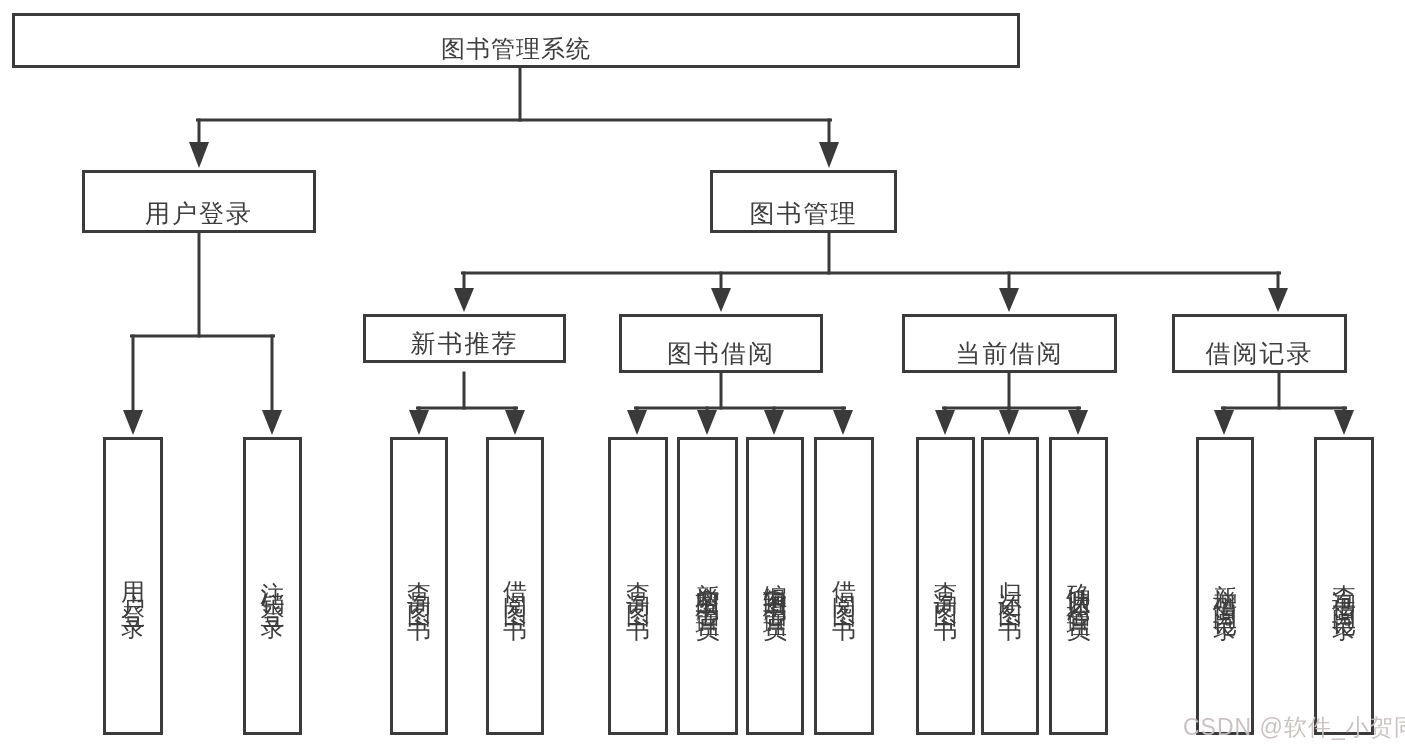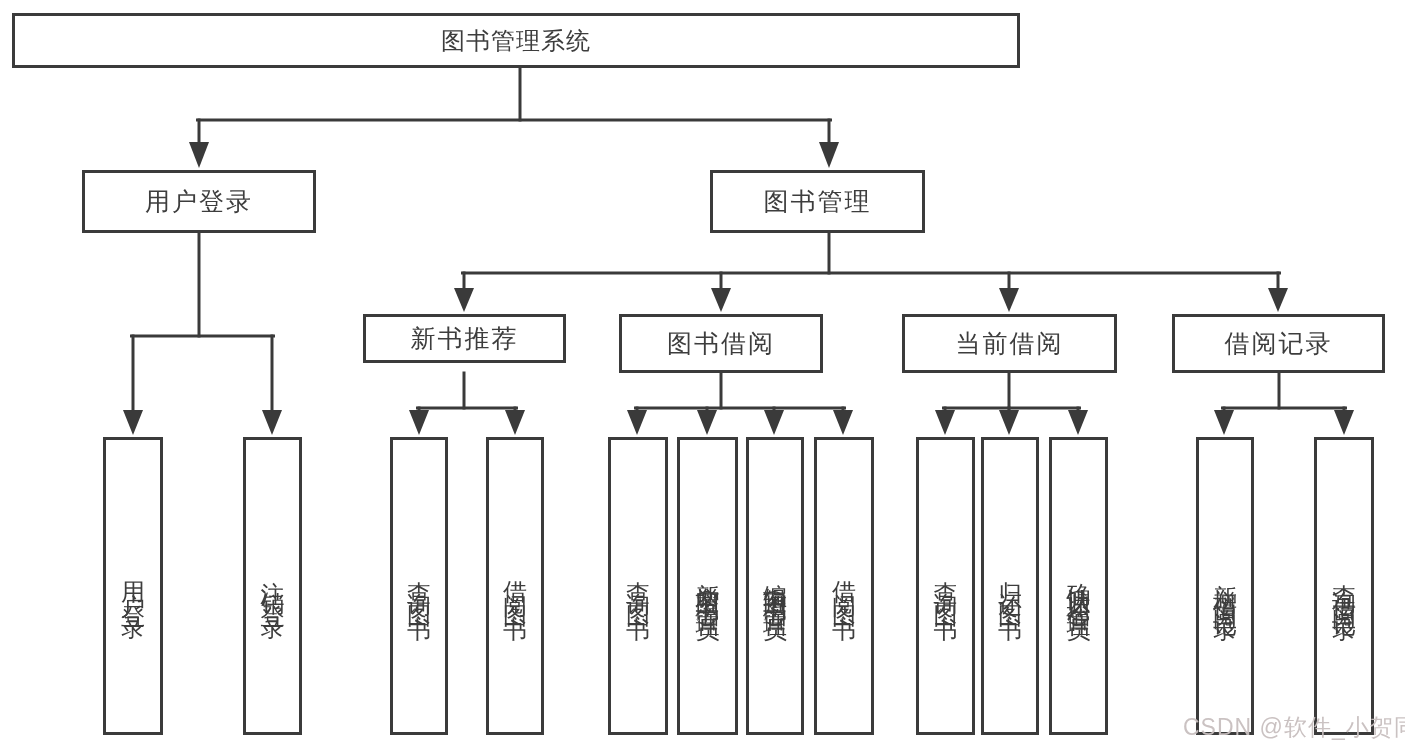--- a/index.html
+++ b/index.html
@@ -20,21 +20,21 @@
     position: absolute;
     box-sizing: border-box;
     background: #ffffff;
     border: 3px solid #3b3b3b;
     display: flex;
     align-items: center;
     justify-content: center;
     color: #3d3d3d;
     z-index: 2;
   }
-  .hbox { font-size: 25px; letter-spacing: 2px; white-space: nowrap; }
+  .hbox { font-size: 25px; letter-spacing: 2px; white-space: nowrap; align-items: flex-end; }
   .root-box { font-size: 24px; letter-spacing: 1px; }
   .vbox .vtext {
     writing-mode: vertical-rl;
     text-orientation: mixed;
     font-size: 24px;
     line-height: 1;
     color: #3d3d3d;
     white-space: nowrap;
   }
   .v-short .vtext { letter-spacing: 12px; }
@@ -123,34 +123,34 @@
     </g>
   </svg>
 
   <div class="box hbox root-box" style="left:12px; top:13px; width:1008px; height:55px;">
     <span>图书管理系统</span>
   </div>
 
   <div class="box hbox" style="left:82px; top:170px; width:234px; height:63px;">
     <span>用户登录</span>
   </div>
-  <div class="box hbox" style="left:710px; top:170px; width:215px; height:63px;">
+  <div class="box hbox" style="left:710px; top:170px; width:187px; height:63px;">
     <span>图书管理</span>
   </div>
 
   <div class="box hbox" style="left:363px; top:314px; width:203px; height:49px;">
     <span>新书推荐</span>
   </div>
   <div class="box hbox" style="left:619px; top:314px; width:204px; height:59px;">
     <span>图书借阅</span>
   </div>
   <div class="box hbox" style="left:902px; top:314px; width:215px; height:59px;">
     <span>当前借阅</span>
   </div>
-  <div class="box hbox" style="left:1172px; top:314px; width:213px; height:59px;">
+  <div class="box hbox" style="left:1172px; top:314px; width:175px; height:59px;">
     <span>借阅记录</span>
   </div>
 
   <div class="box vbox v-short" style="left:103px; top:437px; width:60px; height:298px;">
     <span class="vtext">用户登录</span>
   </div>
   <div class="box vbox v-short" style="left:243px; top:437px; width:59px; height:298px;">
     <span class="vtext">注销登录</span>
   </div>
 

